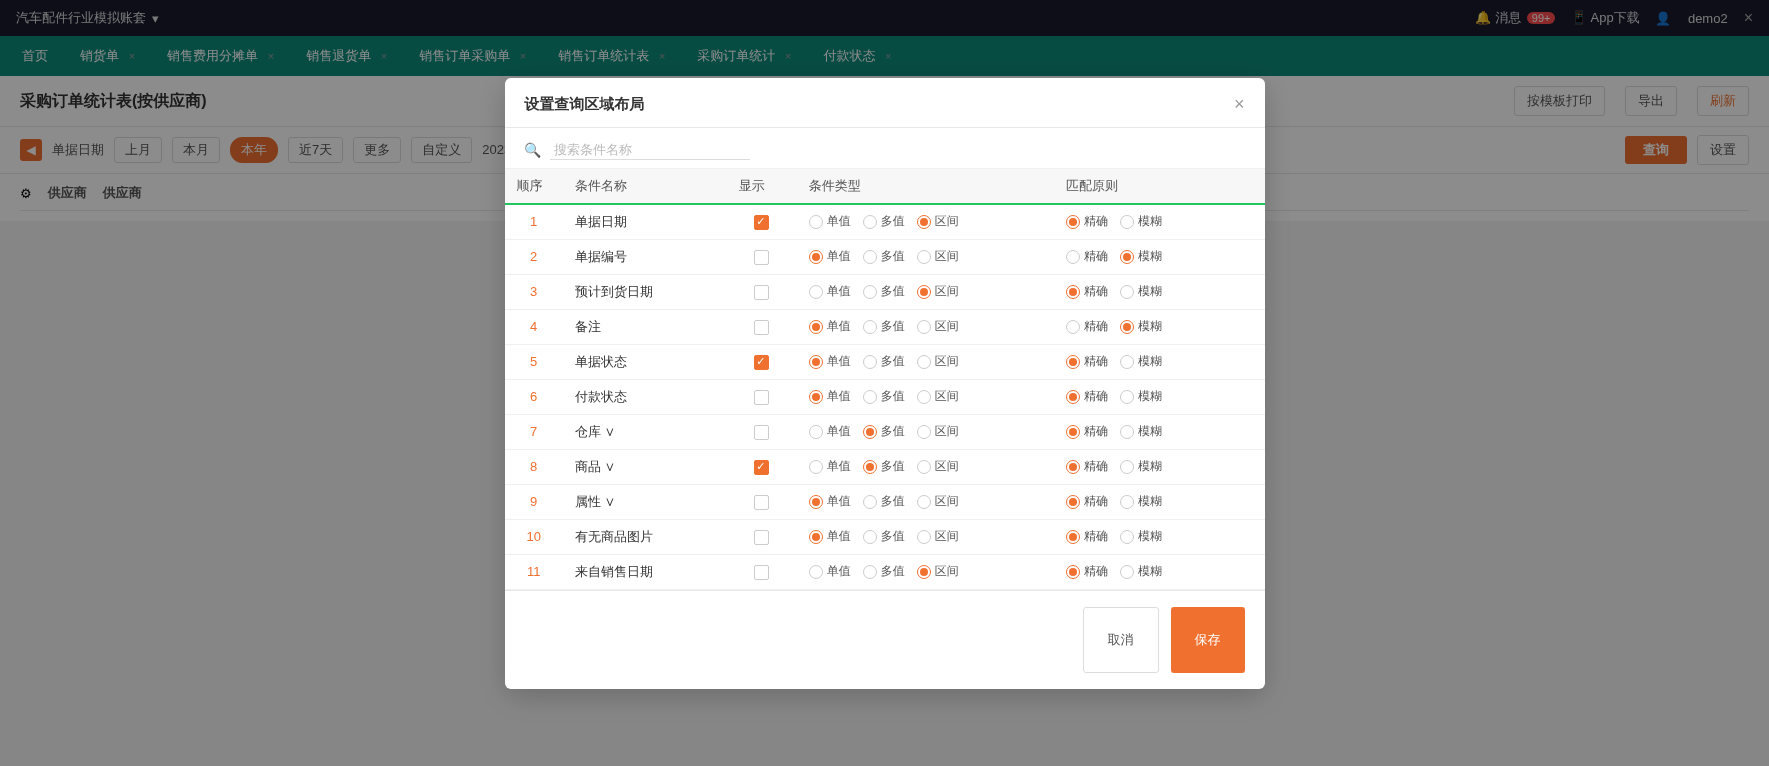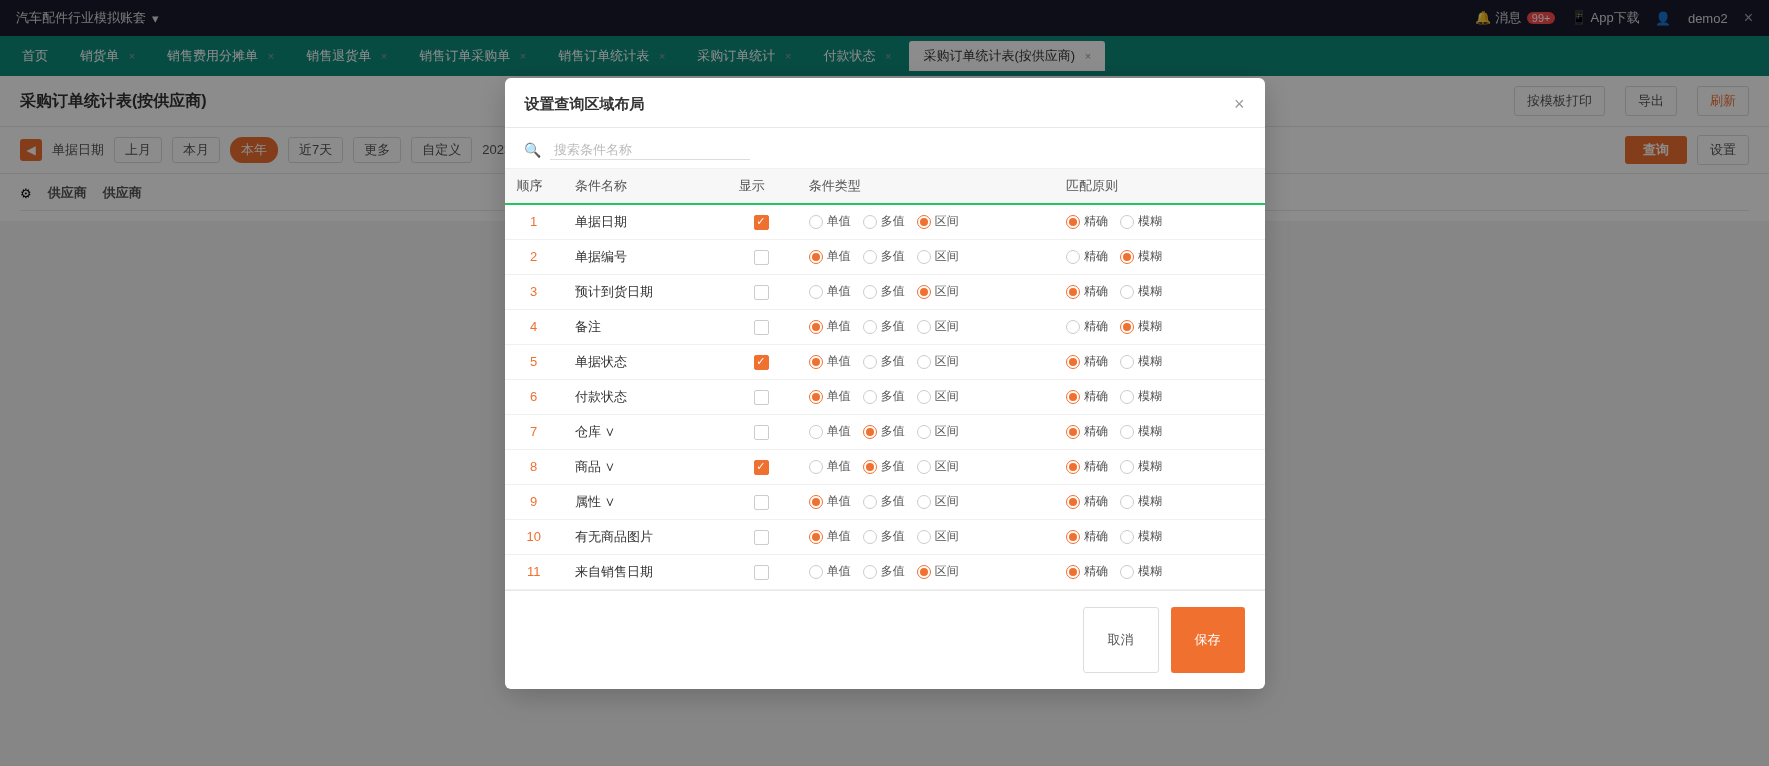--- a/index.html
+++ b/index.html
@@ -314,24 +314,20 @@
   <div class="nav-tab">
     <span>销售订单统计表</span>
     <span class="close-x">×</span>
   </div>
   <div class="nav-tab">
     <span>采购订单统计</span>
     <span class="close-x">×</span>
   </div>
   <div class="nav-tab">
     <span>付款状态</span>
-    <span class="close-x">×</span>
-  </div>
-  <div class="nav-tab active">
-    <span>采购订单统计表(按供应商)</span>
     <span class="close-x">×</span>
   </div>
 </div>
 
 <div class="page-header">
   <span class="page-title">采购订单统计表(按供应商)</span>
   <div class="header-actions">
     <button class="btn-print">按模板打印</button>
     <button class="btn-export">导出</button>
     <button class="btn-refresh">刷新</button>

